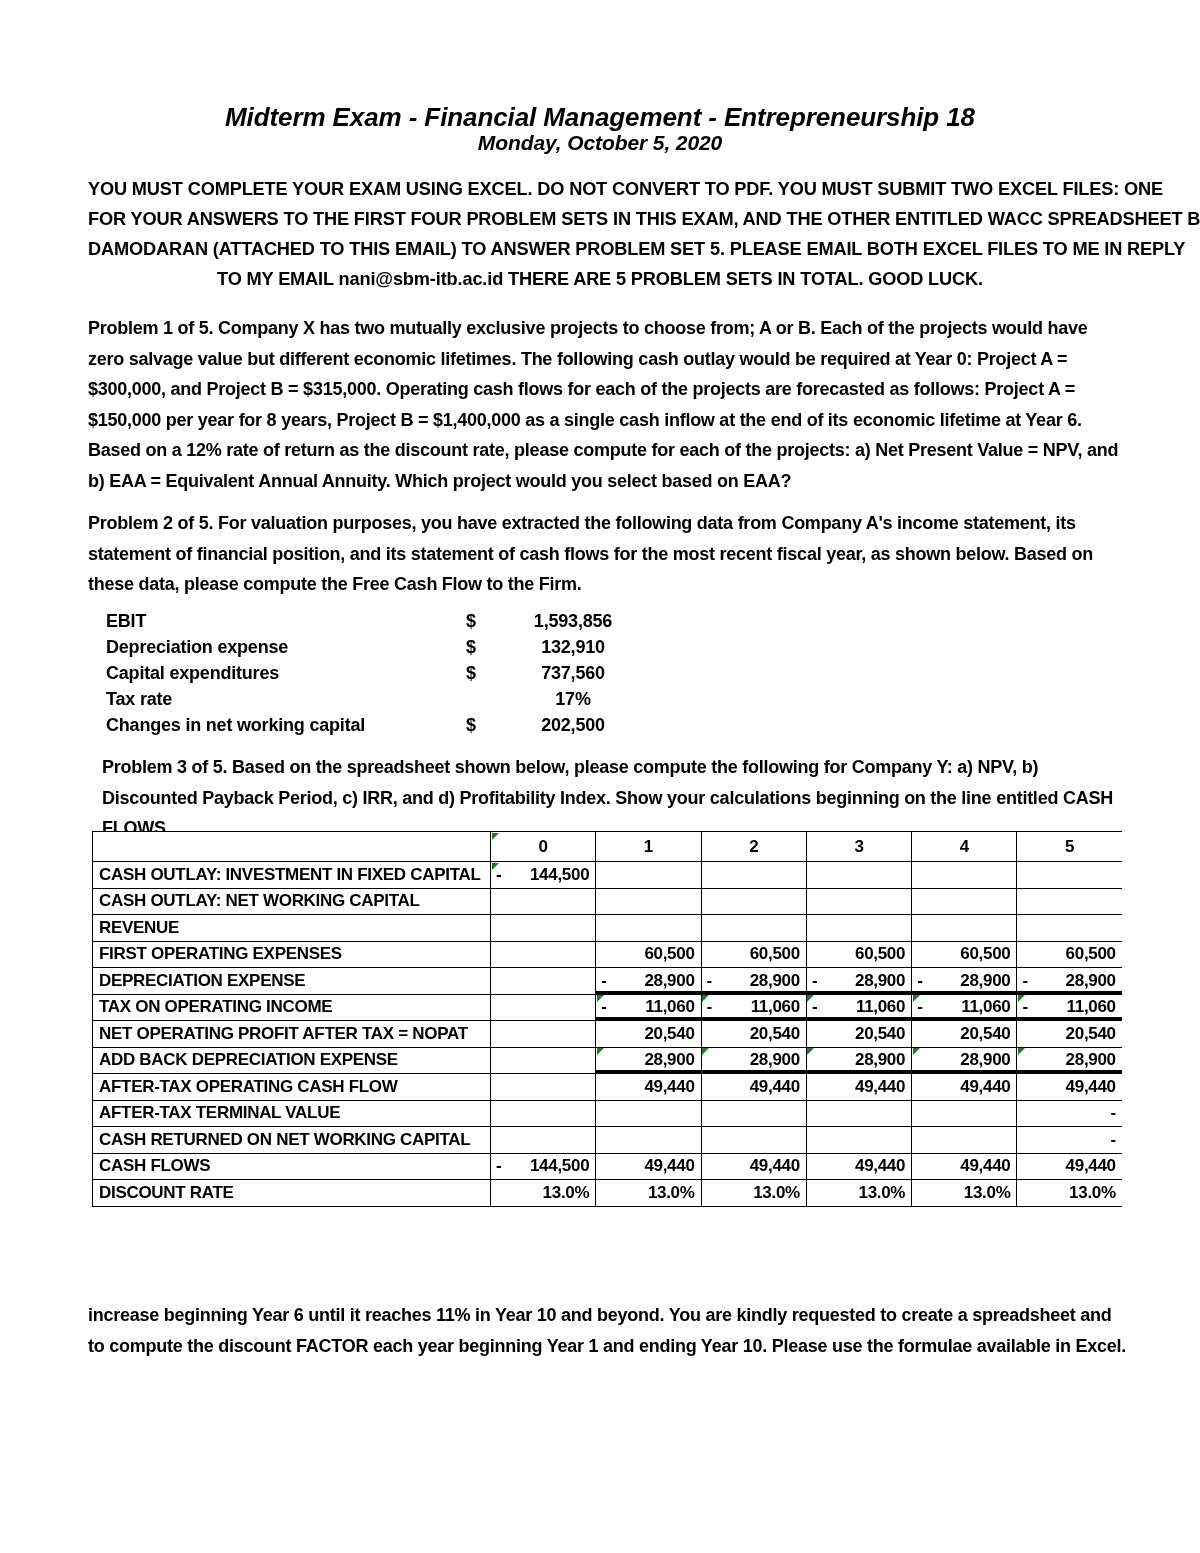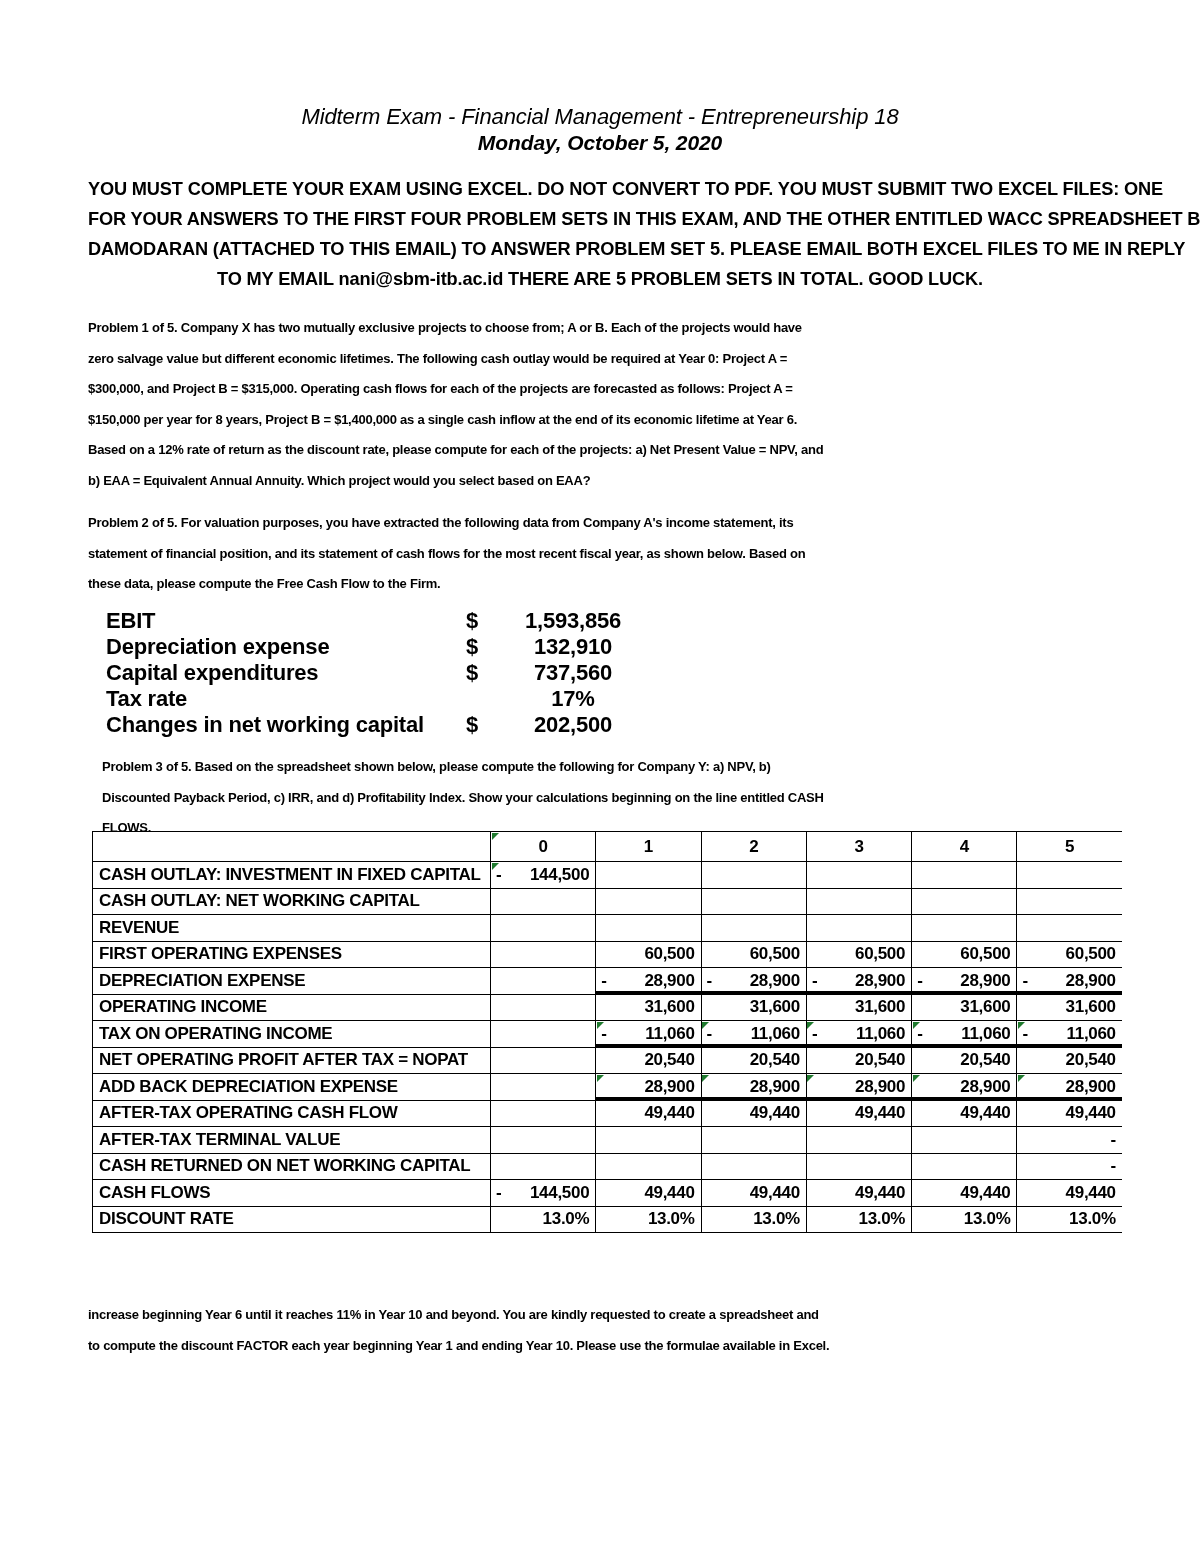--- a/index.html
+++ b/index.html
@@ -20,23 +20,23 @@
     box-sizing: border-box;
   }
 
   
   .doc-title {
     position: absolute;
     left: 0;
     top: 104px;
     width: 1200px;
     text-align: center;
-    font-weight: normal;
+    font-weight: bold;
     font-style: italic;
-    font-size: 22px;
+    font-size: 26px;
     letter-spacing: -0.1px;
     line-height: 26px;
   }
   .doc-subtitle {
     position: absolute;
     left: 0;
     top: 130px;
     width: 1200px;
     text-align: center;
     font-weight: bold;
@@ -56,40 +56,40 @@
     font-size: 18.2px;
     line-height: 30px;
     letter-spacing: -0.15px;
   }
   .instructions div { white-space: nowrap; }
 
   
   .problem {
     position: absolute;
     font-weight: bold;
-    font-size: 13px;
+    font-size: 18px;
     line-height: 30.5px;
     letter-spacing: -0.25px;
     text-align: left;
   }
   .problem div { white-space: nowrap; }
 
   #problem1 { left: 88px; top: 313px; width: 1030px; }
   #problem2 { left: 88px; top: 508px; width: 1030px; }
   #problem3 { left: 102px; top: 752px; width: 1016px; }
   #problem4 { left: 88px; top: 1300px; width: 1030px; }
 
   
   #p2data {
     position: absolute;
     left: 106px;
     top: 608px;
     width: 560px;
     font-weight: bold;
-    font-size: 22px;
+    font-size: 18px;
     letter-spacing: -0.2px;
   }
   #p2data table { border-collapse: collapse; width: 100%; }
   #p2data td { padding: 0; height: 26px; vertical-align: middle; white-space: nowrap; }
   #p2data td.lbl { width: 360px; }
   #p2data td.cur { width: 22px; text-align: left; }
   #p2data td.val { text-align: center; padding-right: 8px; }
 
   
   #sheet {
@@ -293,29 +293,20 @@
           <tr>
             <td class="rowlabel">DEPRECIATION EXPENSE</td>
             <td class="num"></td>
             <td class="num neg ul">28,900</td>
             <td class="num neg ul">28,900</td>
             <td class="num neg ul">28,900</td>
             <td class="num neg ul">28,900</td>
             <td class="num neg ul">28,900</td>
           </tr>
           <tr>
-            <td class="rowlabel">OPERATING INCOME</td>
-            <td class="num"></td>
-            <td class="num">31,600</td>
-            <td class="num">31,600</td>
-            <td class="num">31,600</td>
-            <td class="num">31,600</td>
-            <td class="num">31,600</td>
-          </tr>
-          <tr>
             <td class="rowlabel">TAX ON OPERATING INCOME</td>
             <td class="num"></td>
             <td class="num neg ul">11,060<span class="cmt"></span></td>
             <td class="num neg ul">11,060<span class="cmt"></span></td>
             <td class="num neg ul">11,060<span class="cmt"></span></td>
             <td class="num neg ul">11,060<span class="cmt"></span></td>
             <td class="num neg ul">11,060<span class="cmt"></span></td>
           </tr>
           <tr>
             <td class="rowlabel">NET OPERATING PROFIT AFTER TAX = NOPAT</td>

